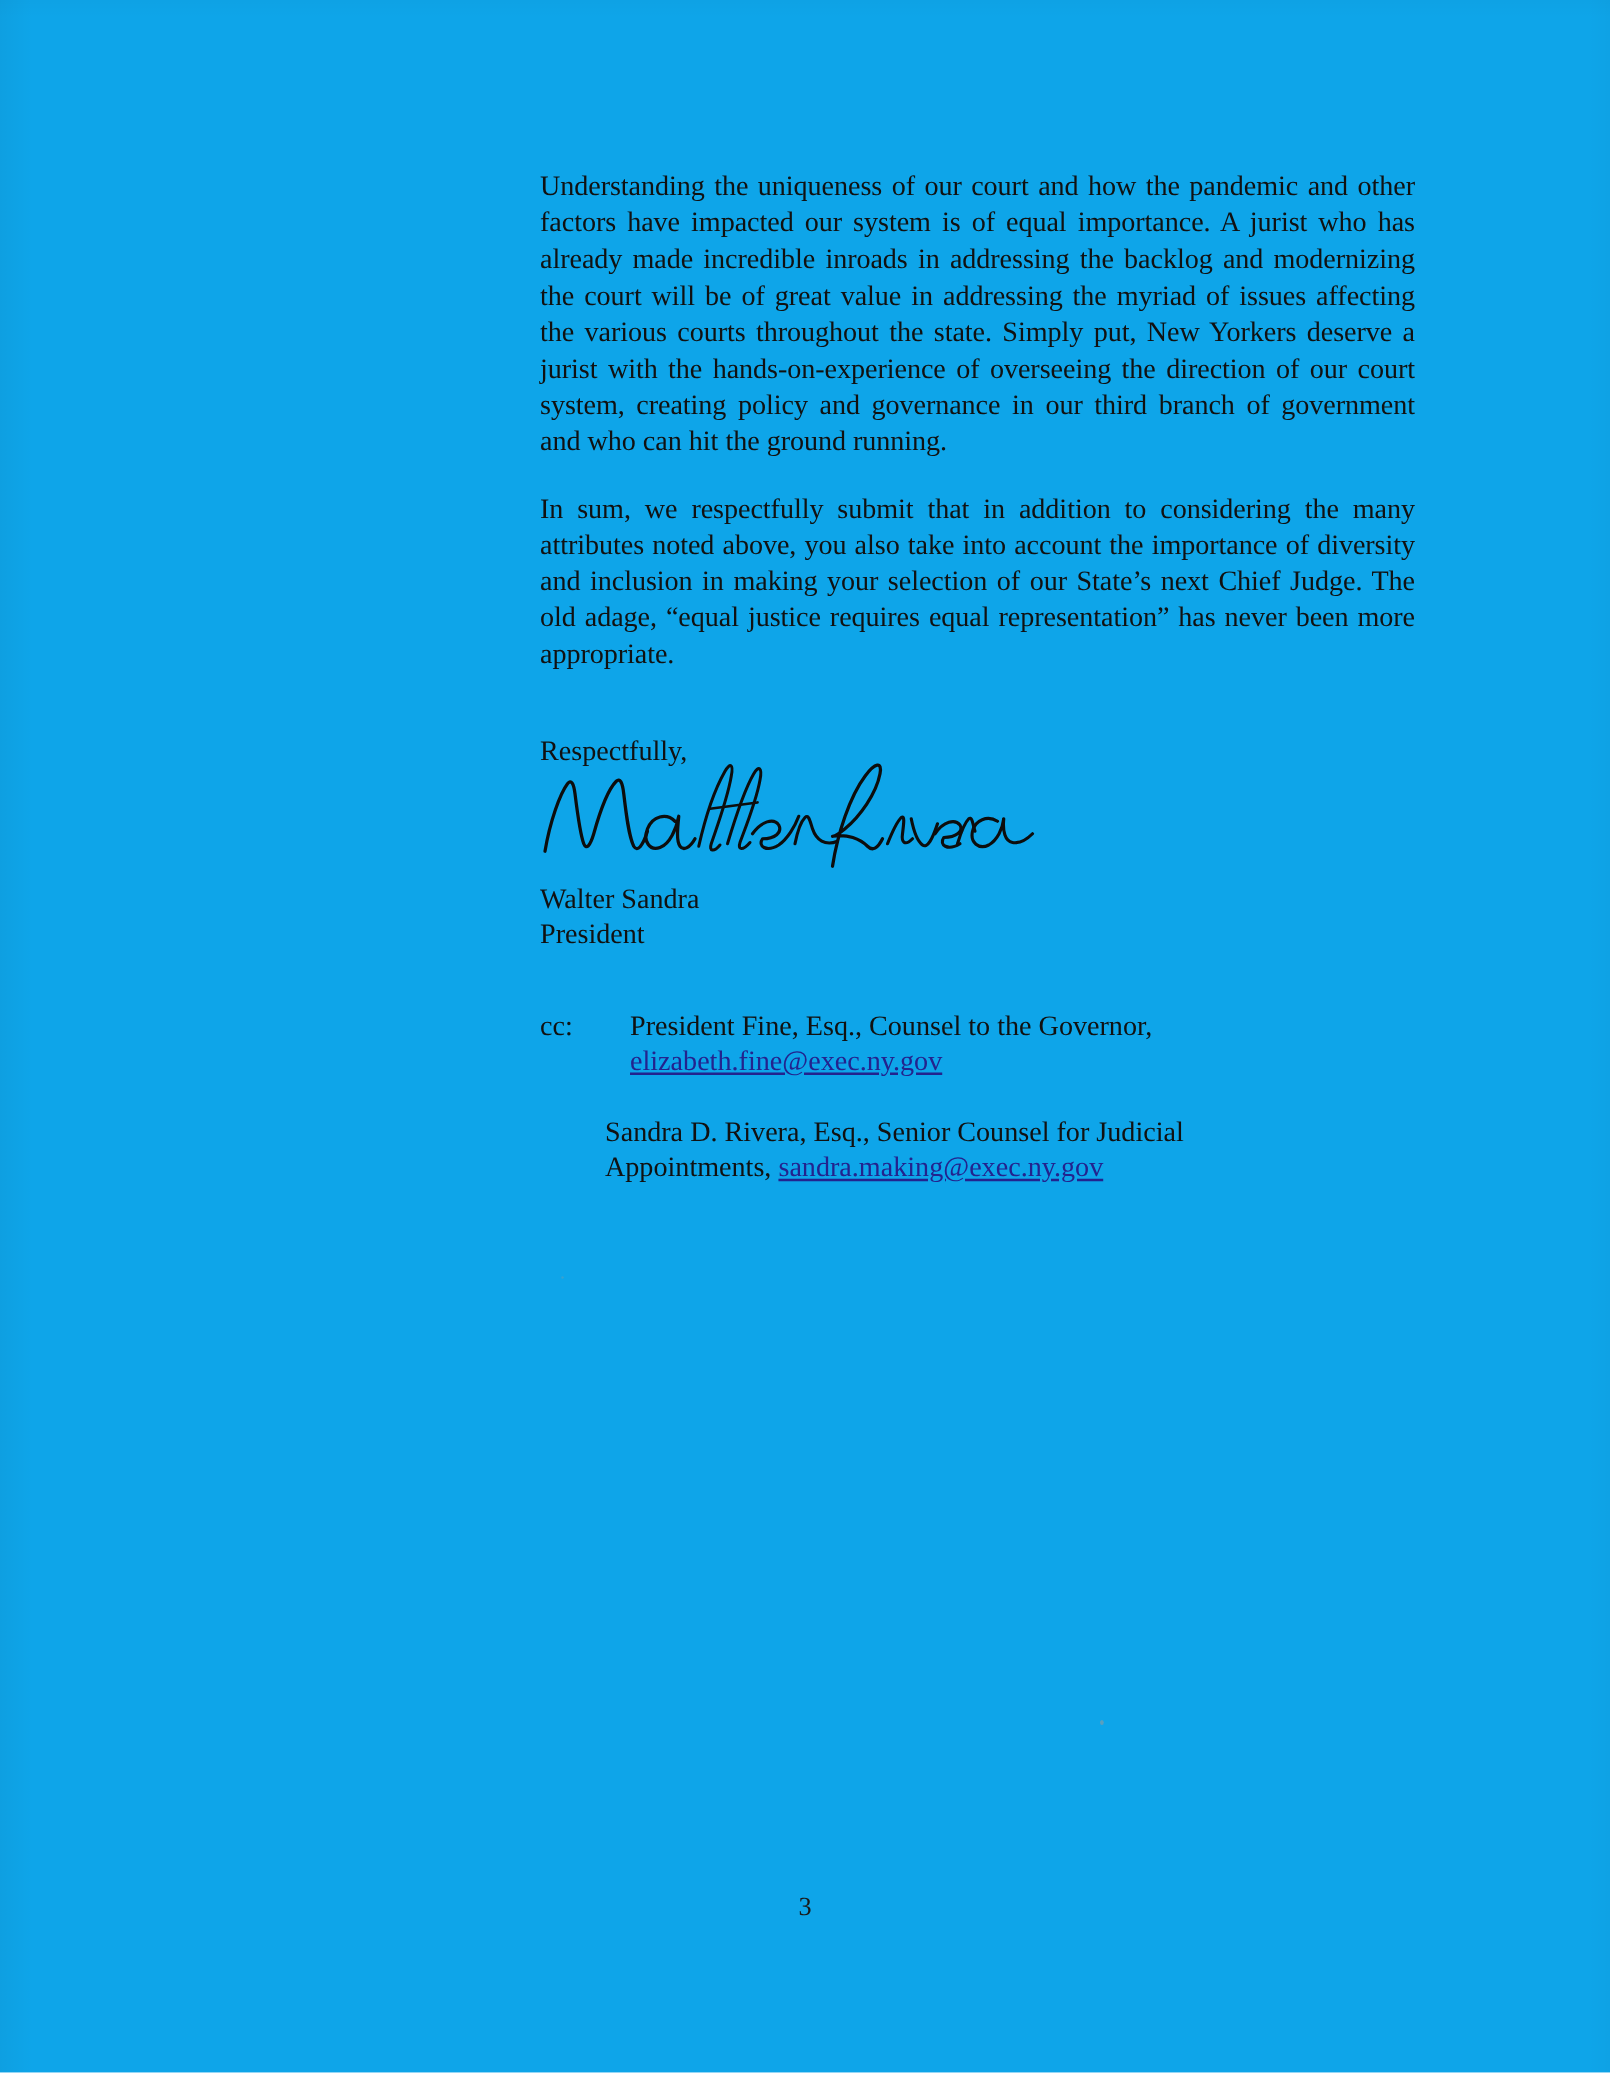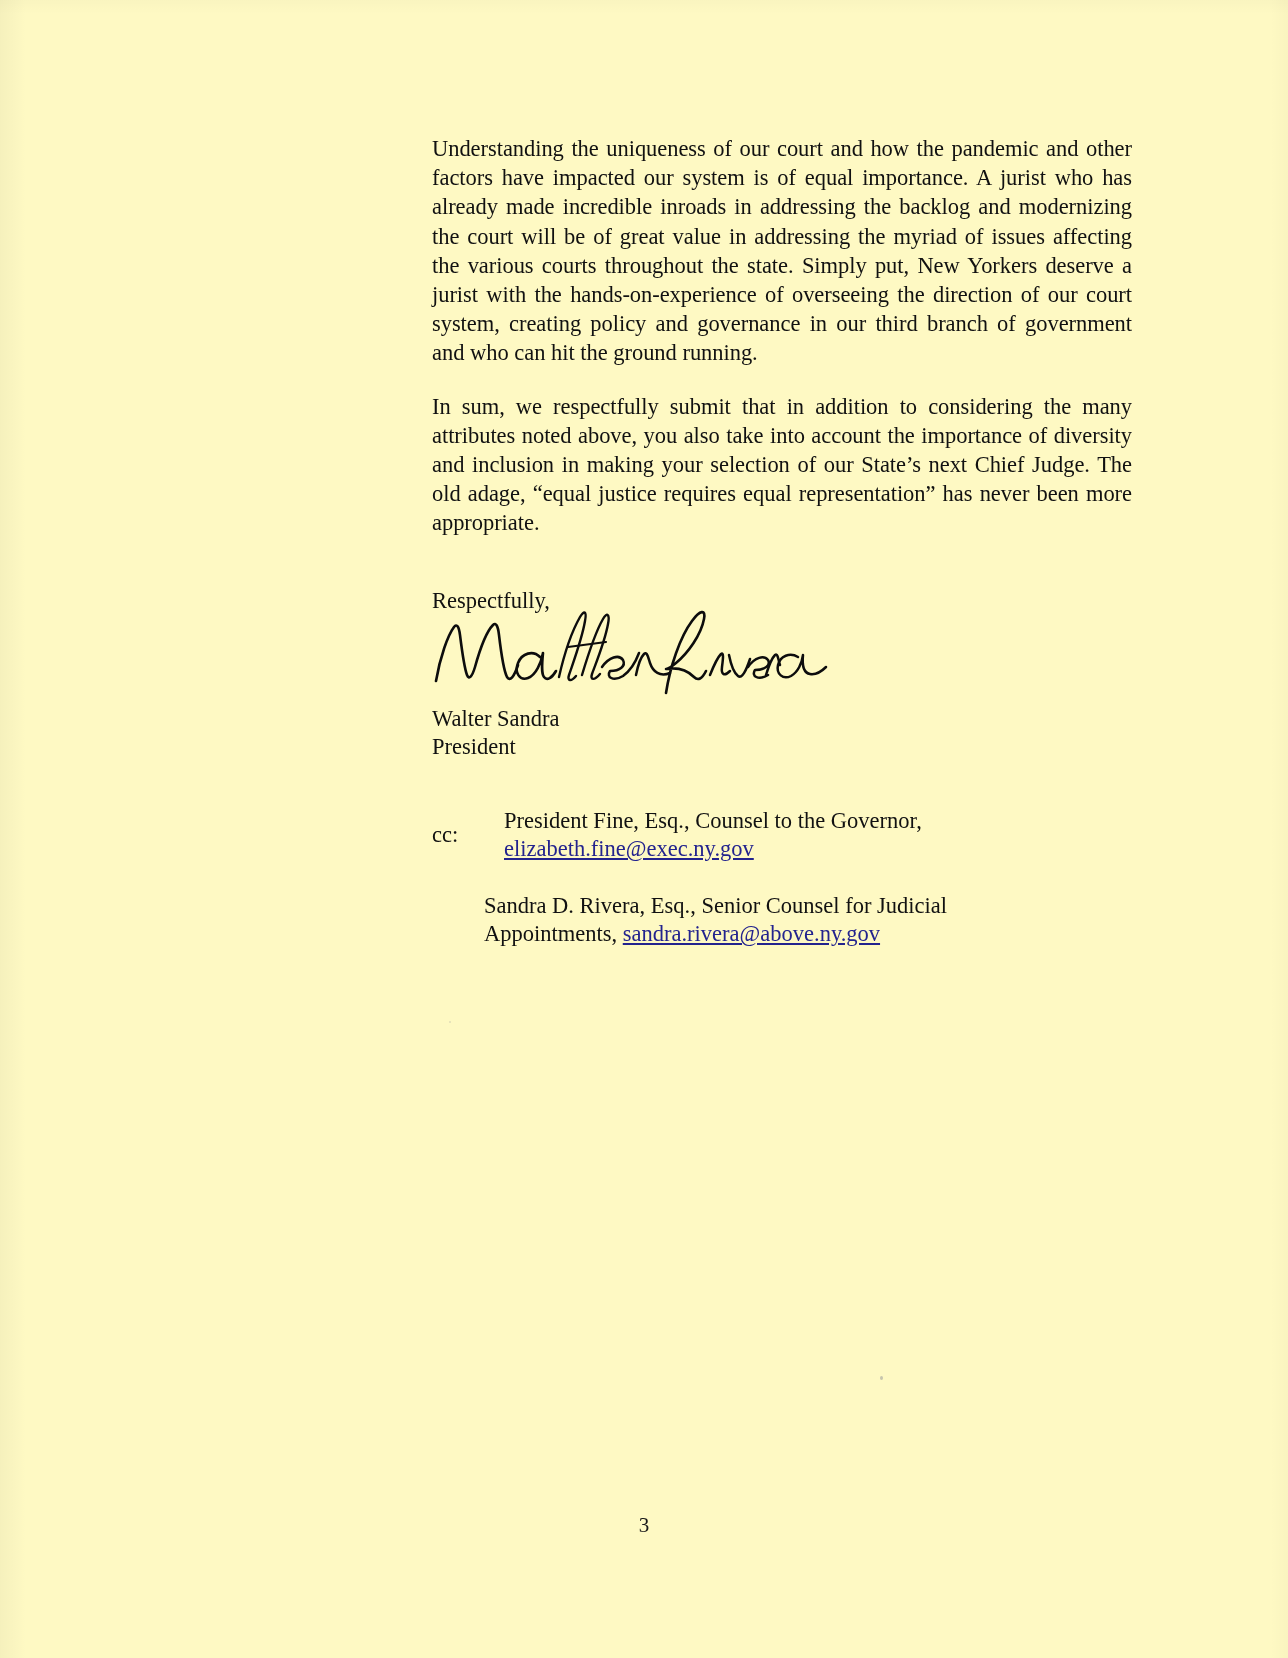--- a/index.html
+++ b/index.html
@@ -13,21 +13,21 @@
     height: 1658px;
     position: relative;
     font-family: "Liberation Serif", "DejaVu Serif", serif;
     color: #000000;
     overflow: hidden;
   }
 
   .page {
     position: absolute;
     inset: 0;
-    background: #fef9c3;
+    background: #0ea5e9;
     padding-left: 27px;
   }
 
   
   .page::before {
     content: "";
     position: absolute;
     inset: 0;
     pointer-events: none;
     background:
@@ -81,21 +81,21 @@
   }
 
   .cc-block {
     margin-top: 46px;
     font-size: 22.5px;
     line-height: 28.5px;
     color: #111111;
   }
   .cc-row {
     display: flex;
-    align-items: center;
+    align-items: flex-start;
   }
   .cc-label {
     width: 72px;
     flex: 0 0 72px;
   }
   .cc-entry {
     flex: 1 1 auto;
     max-width: 520px;
   }
 
@@ -179,21 +179,21 @@
       <div class="cc-row">
         <div class="cc-label">cc:</div>
         <div class="cc-entry">
           <span>President Fine, Esq., Counsel to the Governor,</span><br>
           <span class="email-link">elizabeth.fine@exec.ny.gov</span>
         </div>
       </div>
 
       <div class="cc-second">
         <span>Sandra D. Rivera, Esq., Senior Counsel for Judicial</span><br>
-        <span>Appointments, </span><span class="email-link">sandra.rivera@above.ny.gov</span>
+        <span>Appointments, </span><span class="email-link">sandra.making@exec.ny.gov</span>
       </div>
     </div>
 
   </div>
 
   <div class="page-number">3</div>
 
   <div class="speck" style="left:880px; top:1376px; width:3px; height:4px;"></div>
   <div class="speck" style="left:449px; top:1021px; width:2px; height:2px; opacity:.3;"></div>
 

